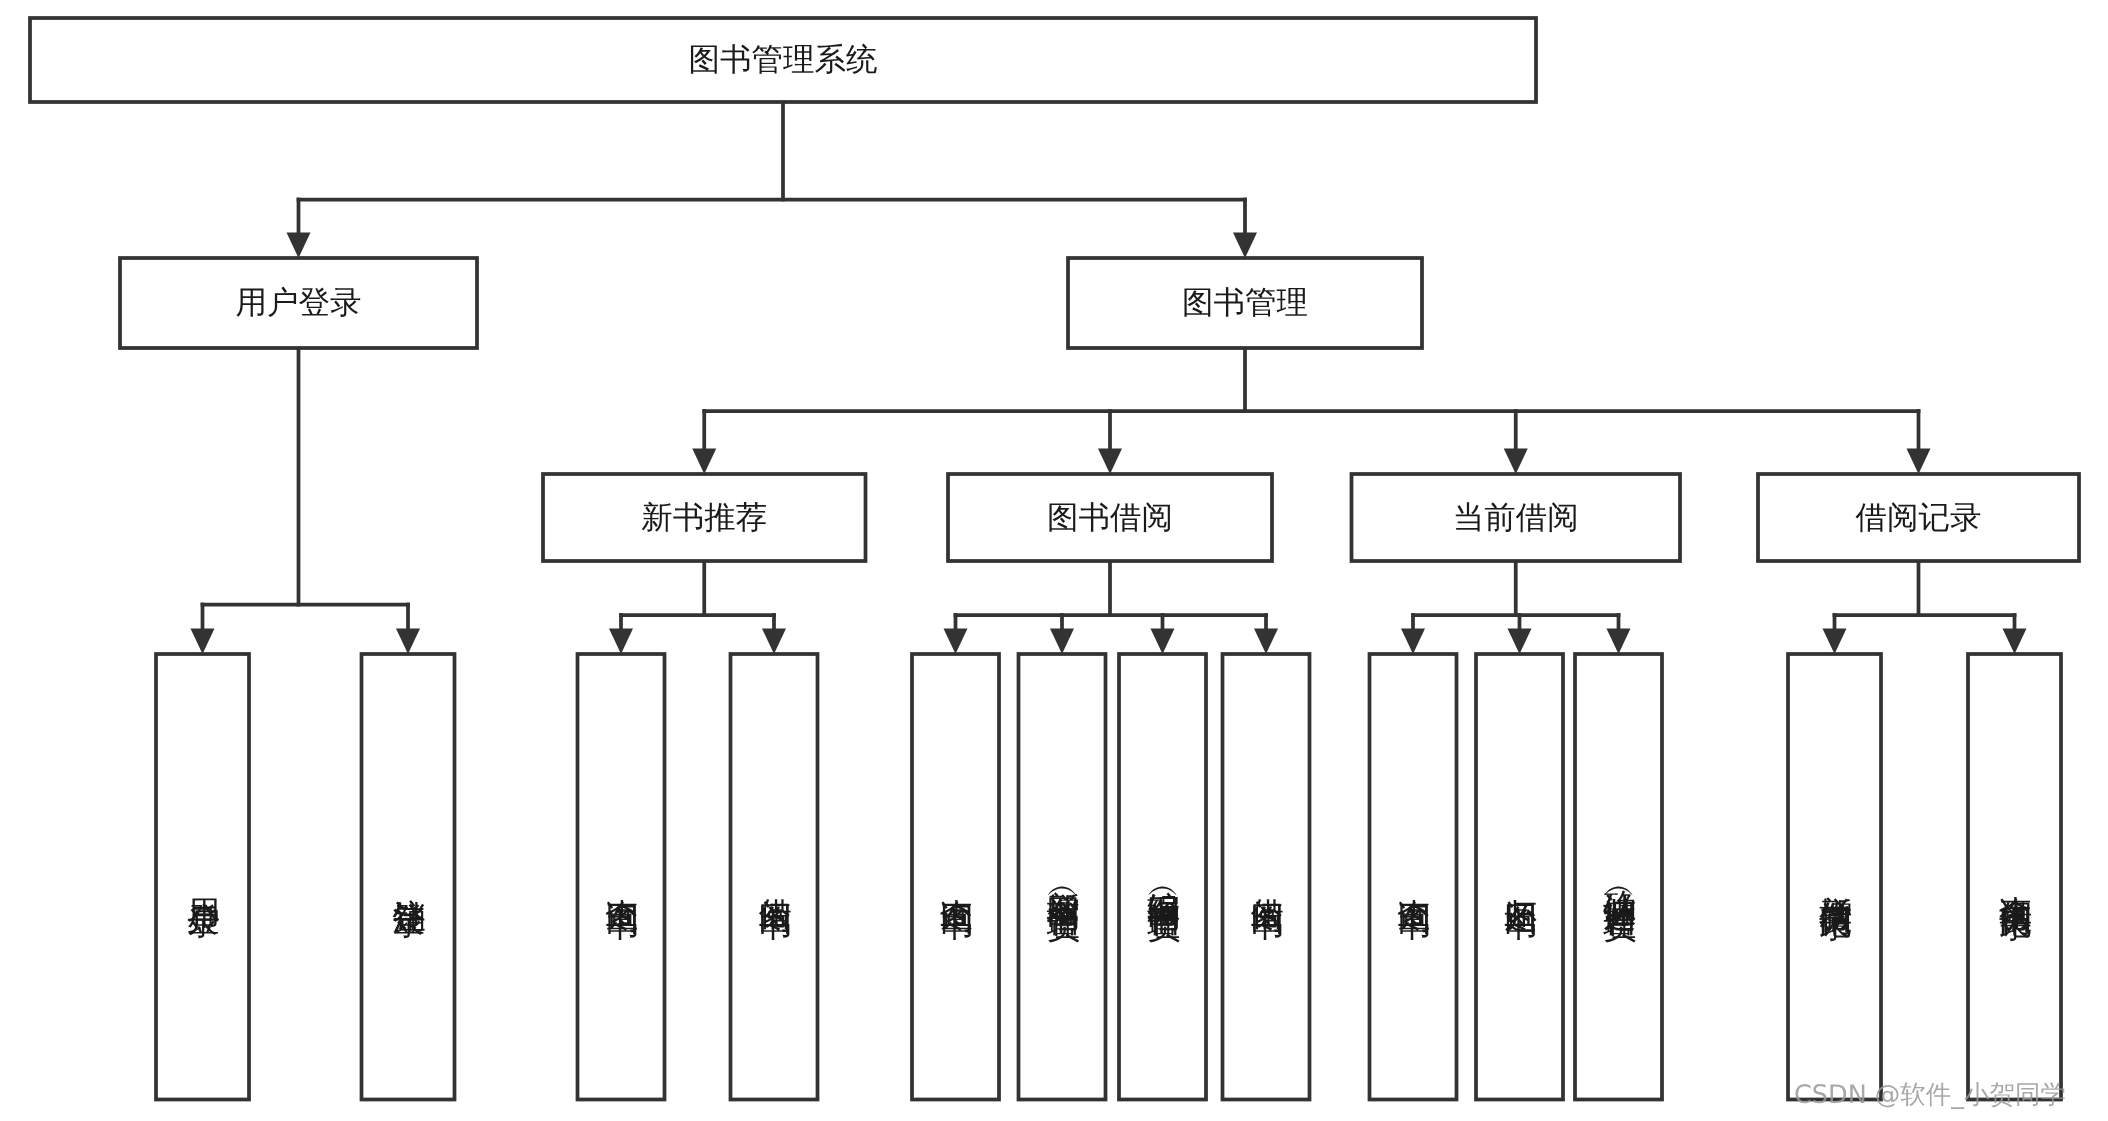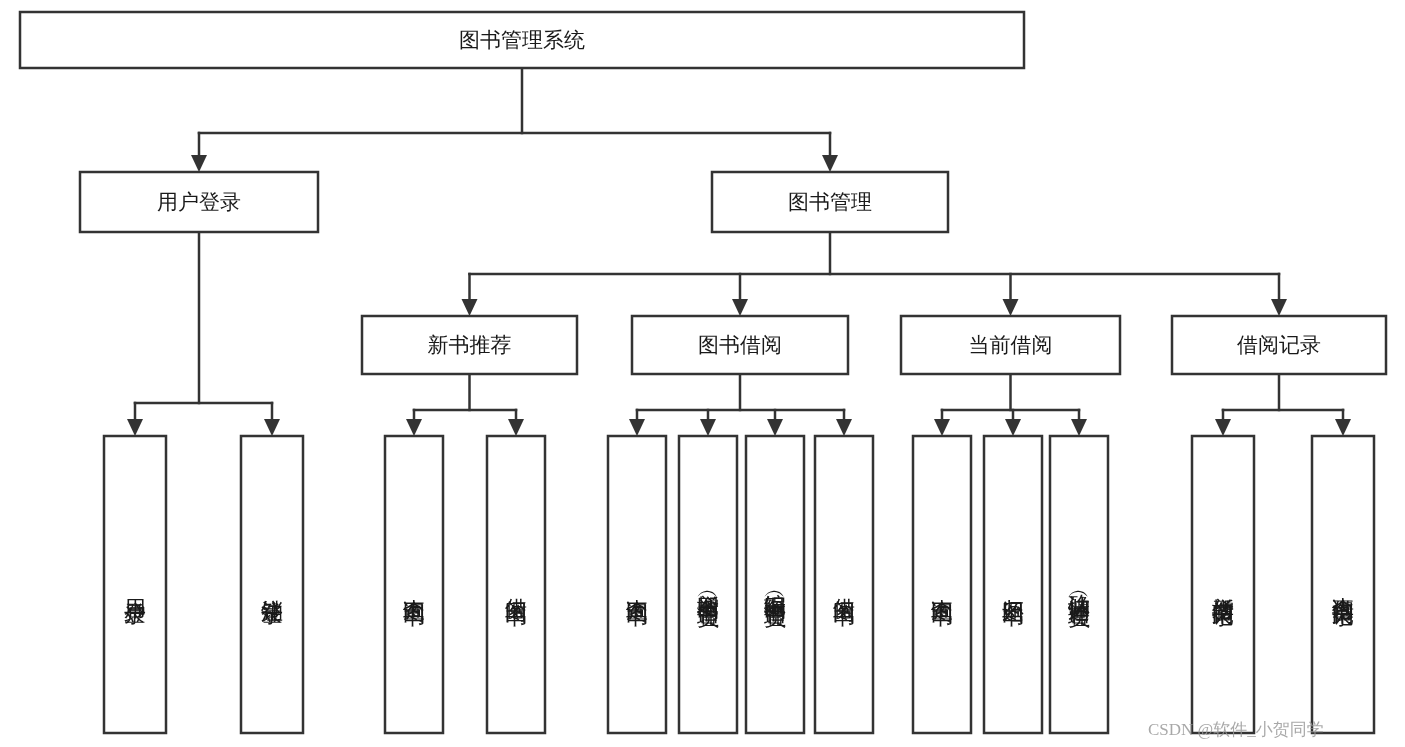--- a/index.html
+++ b/index.html
@@ -175,15 +175,15 @@
       <div class="leaf-label" style="left: 679px; top: 436px; width: 58px; height: 297px;">新增图书（管理员）</div>
       <div class="leaf-label" style="left: 746px; top: 436px; width: 58px; height: 297px;">编辑图书（管理员）</div>
       <div class="leaf-label" style="left: 815px; top: 436px; width: 58px; height: 297px;">借阅图书</div>
       <div class="leaf-label" style="left: 913px; top: 436px; width: 58px; height: 297px;">查询图书</div>
       <div class="leaf-label" style="left: 984px; top: 436px; width: 58px; height: 297px;">归还图书</div>
       <div class="leaf-label" style="left: 1050px; top: 436px; width: 58px; height: 297px;">确认归还（管理员）</div>
       <div class="leaf-label" style="left: 1192px; top: 436px; width: 62px; height: 297px;">新增借阅记录</div>
       <div class="leaf-label" style="left: 1312px; top: 436px; width: 62px; height: 297px;">查询借阅记录</div>
     </div>
 
-  <div class="watermark" style="left: 1148px; top: 718px; color: rgb(154, 154, 154); font-family: Liberation Serif, serif;">CSDN @软件_小贺同学</div>
+  <div class="watermark" style="left: 1196px; top: 718px; color: rgb(154, 154, 154);">CSDN @软件_小贺同学</div>
 
 </div>
 
 </body></html>

